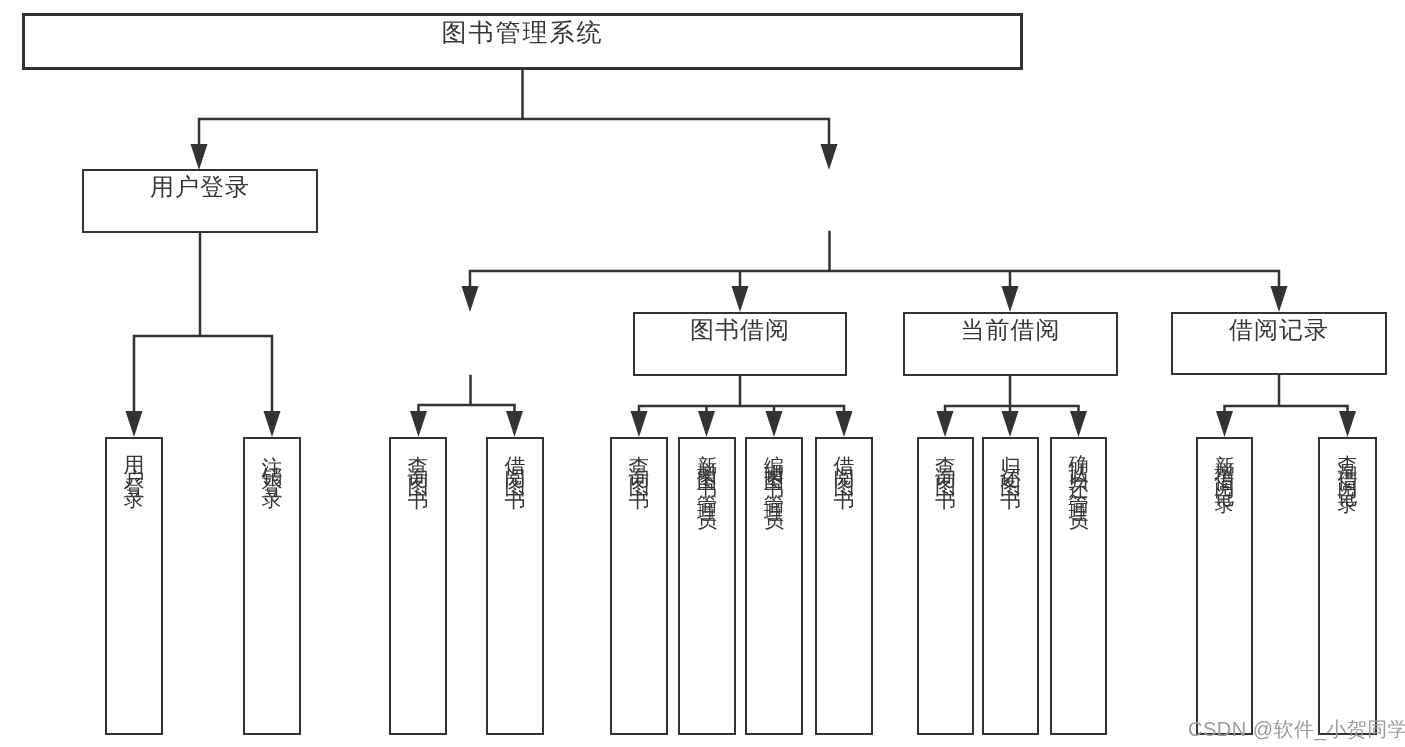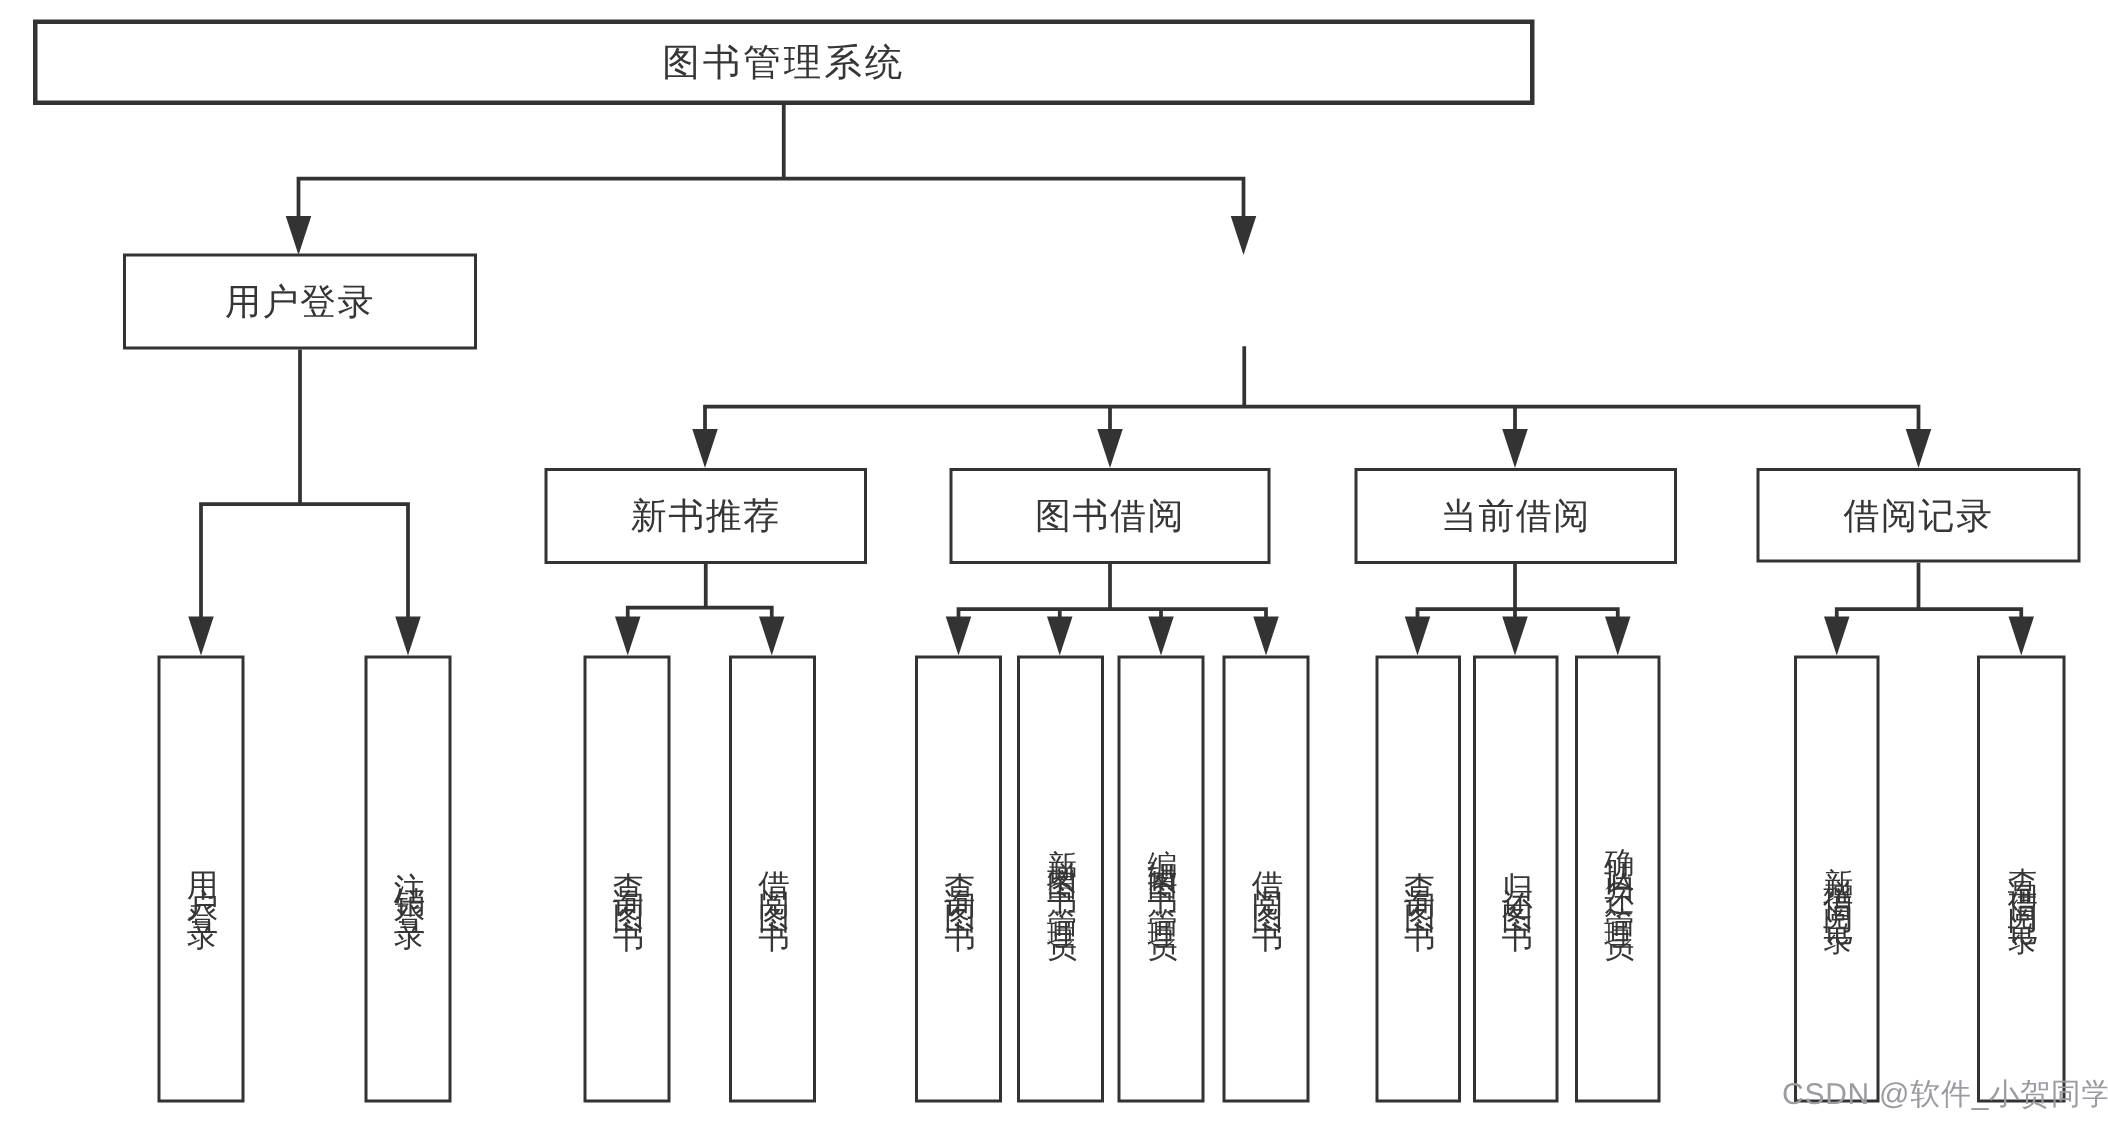--- a/index.html
+++ b/index.html
@@ -3,21 +3,21 @@
 <meta charset="utf-8">
 <style>
   html,body{margin:0;padding:0;background:#ffffff;}
   .canvas{
     position:relative;width:1405px;height:747px;background:#ffffff;
     font-family:"Liberation Sans","DejaVu Sans",sans-serif;overflow:hidden;
   }
   svg.connectors{position:absolute;left:0;top:0;z-index:0;}
   .node{
     position:absolute;box-sizing:border-box;border:2.5px solid #333333;
-    background:#ffffff;display:flex;align-items:center;justify-content:center;
+    background:#ffffff;display:flex;justify-content:center;
     color:#363636;z-index:1;
   }
   .root-node{border-width:3px;}
   .root-node span{font-size:25px;letter-spacing:2px;}
   .hnode span{font-size:24px;letter-spacing:1px;}
   .vnode span{
     writing-mode:vertical-rl;text-orientation:mixed;
     font-size:21px;letter-spacing:11px;line-height:1.05;
   }
   .vnode.tight span{font-size:20px;letter-spacing:8px;}
@@ -65,23 +65,20 @@
   </svg>
 
   <div class="node root-node" style="left:22px;top:13px;width:1001px;height:57px;">
     <span>图书管理系统</span>
   </div>
 
   <div class="node hnode" style="left:82px;top:169px;width:236px;height:64px;">
     <span>用户登录</span>
   </div>
 
-  <div class="node hnode" style="left:363px;top:312px;width:215px;height:64px;">
-    <span>新书推荐</span>
-  </div>
   <div class="node hnode" style="left:633px;top:312px;width:214px;height:64px;">
     <span>图书借阅</span>
   </div>
   <div class="node hnode" style="left:903px;top:312px;width:215px;height:64px;">
     <span>当前借阅</span>
   </div>
   <div class="node hnode" style="left:1171px;top:312px;width:216px;height:63px;">
     <span>借阅记录</span>
   </div>
 

